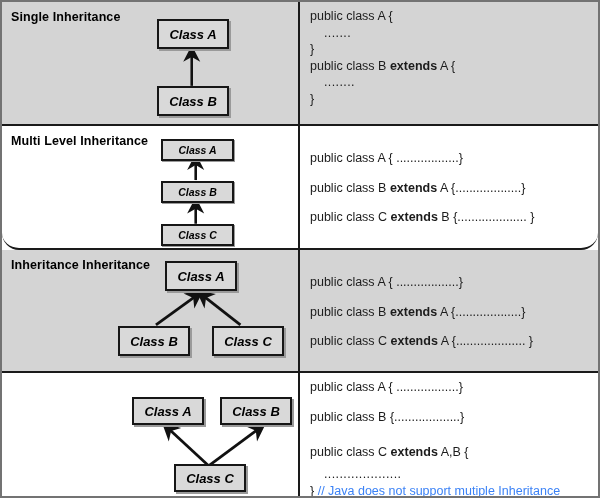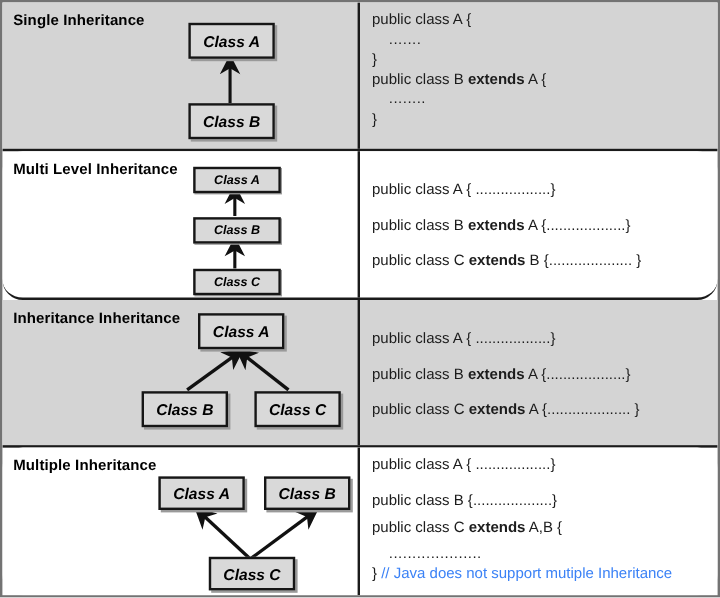--- a/index.html
+++ b/index.html
@@ -204,21 +204,20 @@
       <div class="code loose" style="top:26px;">
         <div class="ln">public class A { ..................}</div>
         <div class="ln"><span>public class B </span><span class="kw">extends</span><span> A {...................}</span></div>
         <div class="ln"><span>public class C </span><span class="kw">extends</span><span> A {.................... }</span></div>
       </div>
     </div>
   </div>
 
   <div class="row plain last" style="top:371px; height:123px;">
     <div class="col-diagram">
-      <div class="row-title">Multiple Inheritance</div>
       <svg class="arrow-svg" viewBox="0 0 298 121">
         <defs>
           <marker id="ah4" markerWidth="7" markerHeight="7" refX="3.2" refY="3.5" orient="auto">
             <path d="M0.2,0.2 L6.6,3.5 L0.2,6.8 L2.1,3.5 Z" fill="#111111"></path>
           </marker>
         </defs>
         <line x1="208" y1="92" x2="168" y2="55" stroke="#111111" stroke-width="2.8" marker-end="url(#ah4)"></line>
         <line x1="208" y1="92" x2="258" y2="55" stroke="#111111" stroke-width="2.8" marker-end="url(#ah4)"></line>
       </svg>
       <div class="cbox" style="left:130px; top:24px; width:72px; height:28px;">
@@ -227,21 +226,21 @@
       <div class="cbox" style="left:218px; top:24px; width:72px; height:28px;">
         <span>Class B</span>
       </div>
       <div class="cbox" style="left:172px; top:91px; width:72px; height:28px;">
         <span>Class C</span>
       </div>
     </div>
     <div class="col-code">
       <div class="code" style="top:8px;">
         <div class="ln" style="margin-bottom:17px;">public class A { ..................}</div>
-        <div class="ln" style="margin-bottom:10px;">public class B {...................}</div>
+        <div class="ln" style="margin-bottom:23px;">public class B {...................}</div>
         <div class="ln" style="margin-bottom:9px;"><span>public class C </span><span class="kw">extends</span><span>  A,B {</span></div>
         <div class="ln indent dots" style="margin-bottom:5px;">....................</div>
         <div class="ln"><span>} </span><span class="comment">// Java does not support mutiple Inheritance</span></div>
       </div>
     </div>
   </div>
 
 </div>
 
 </body></html>

